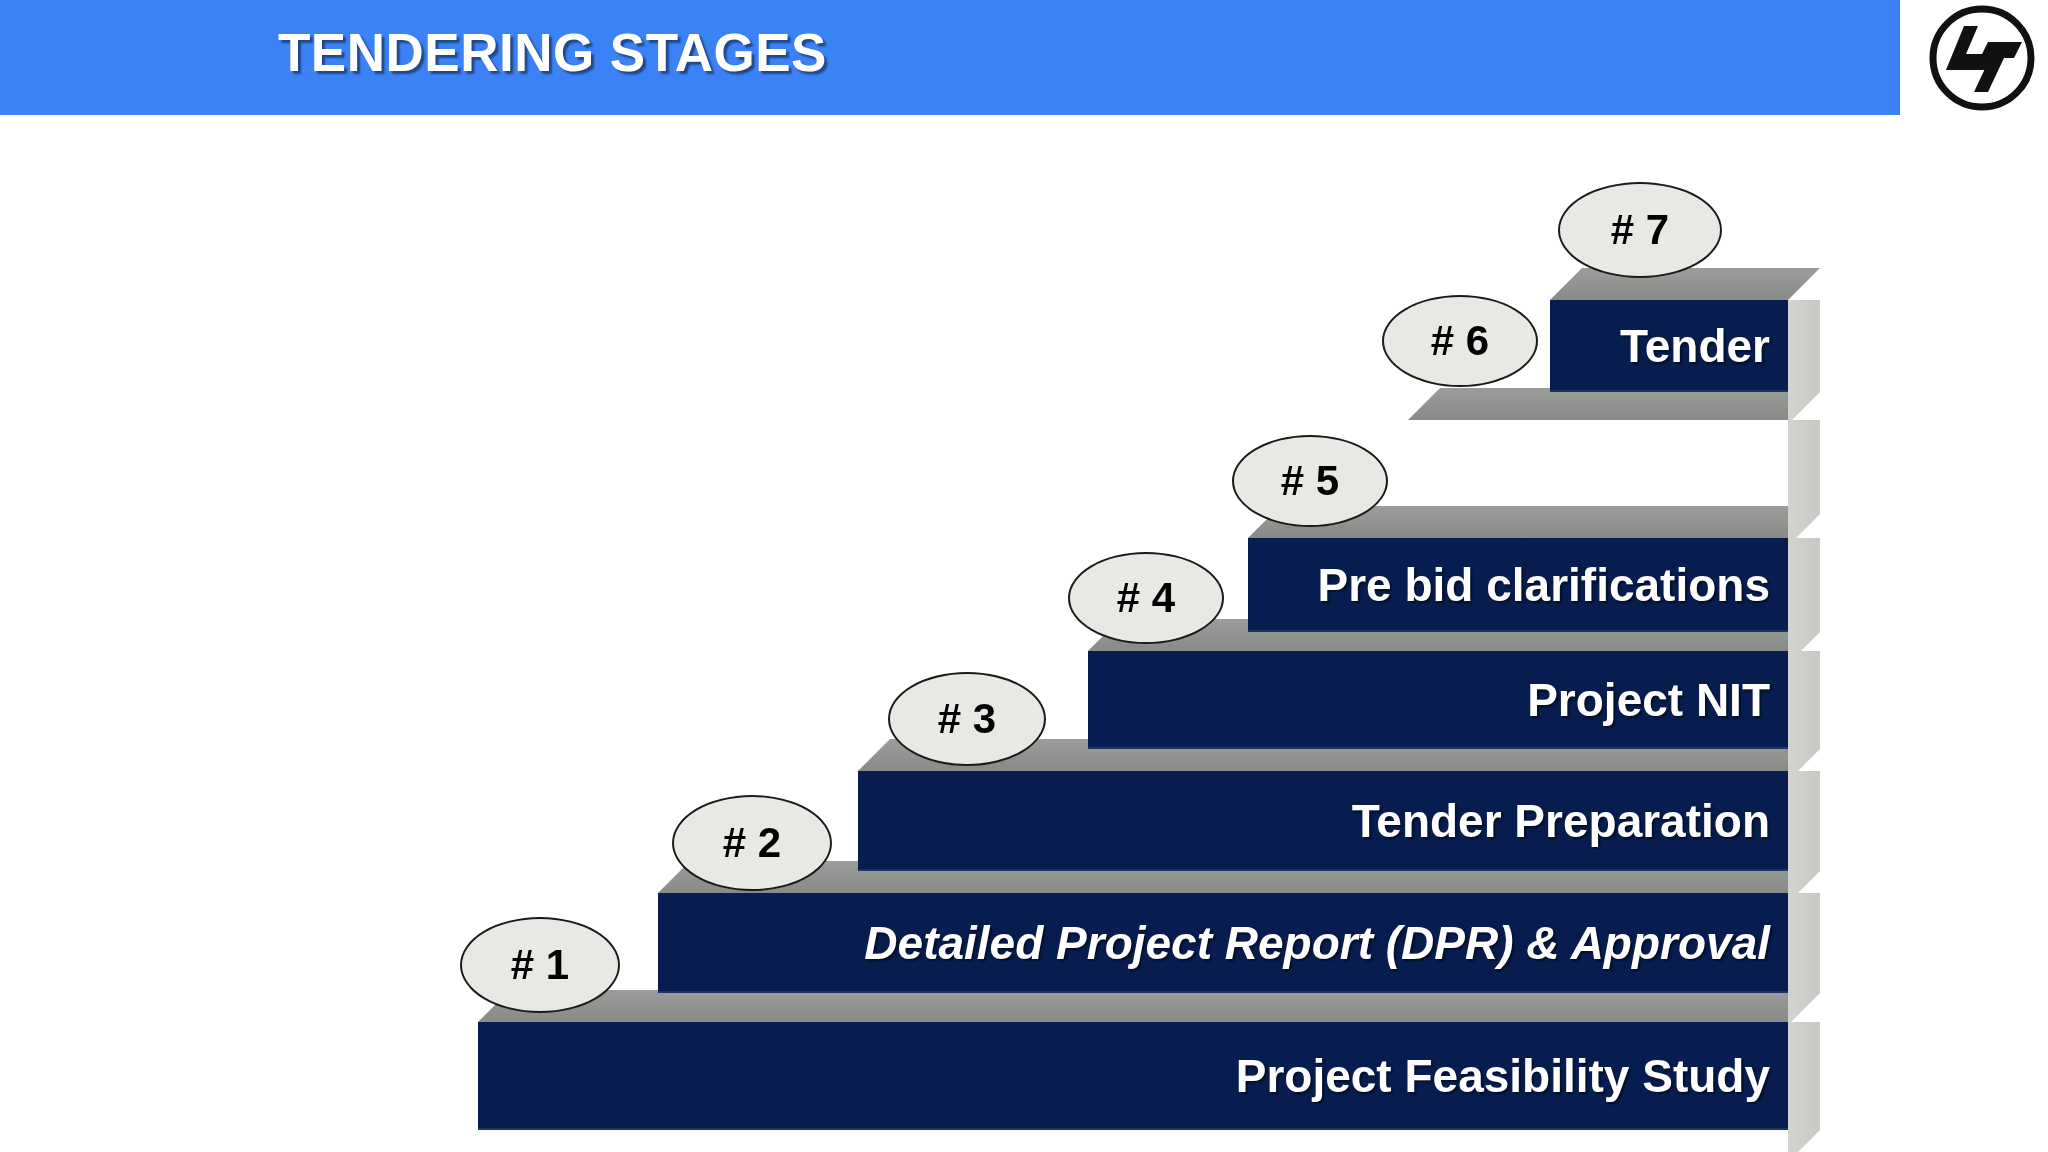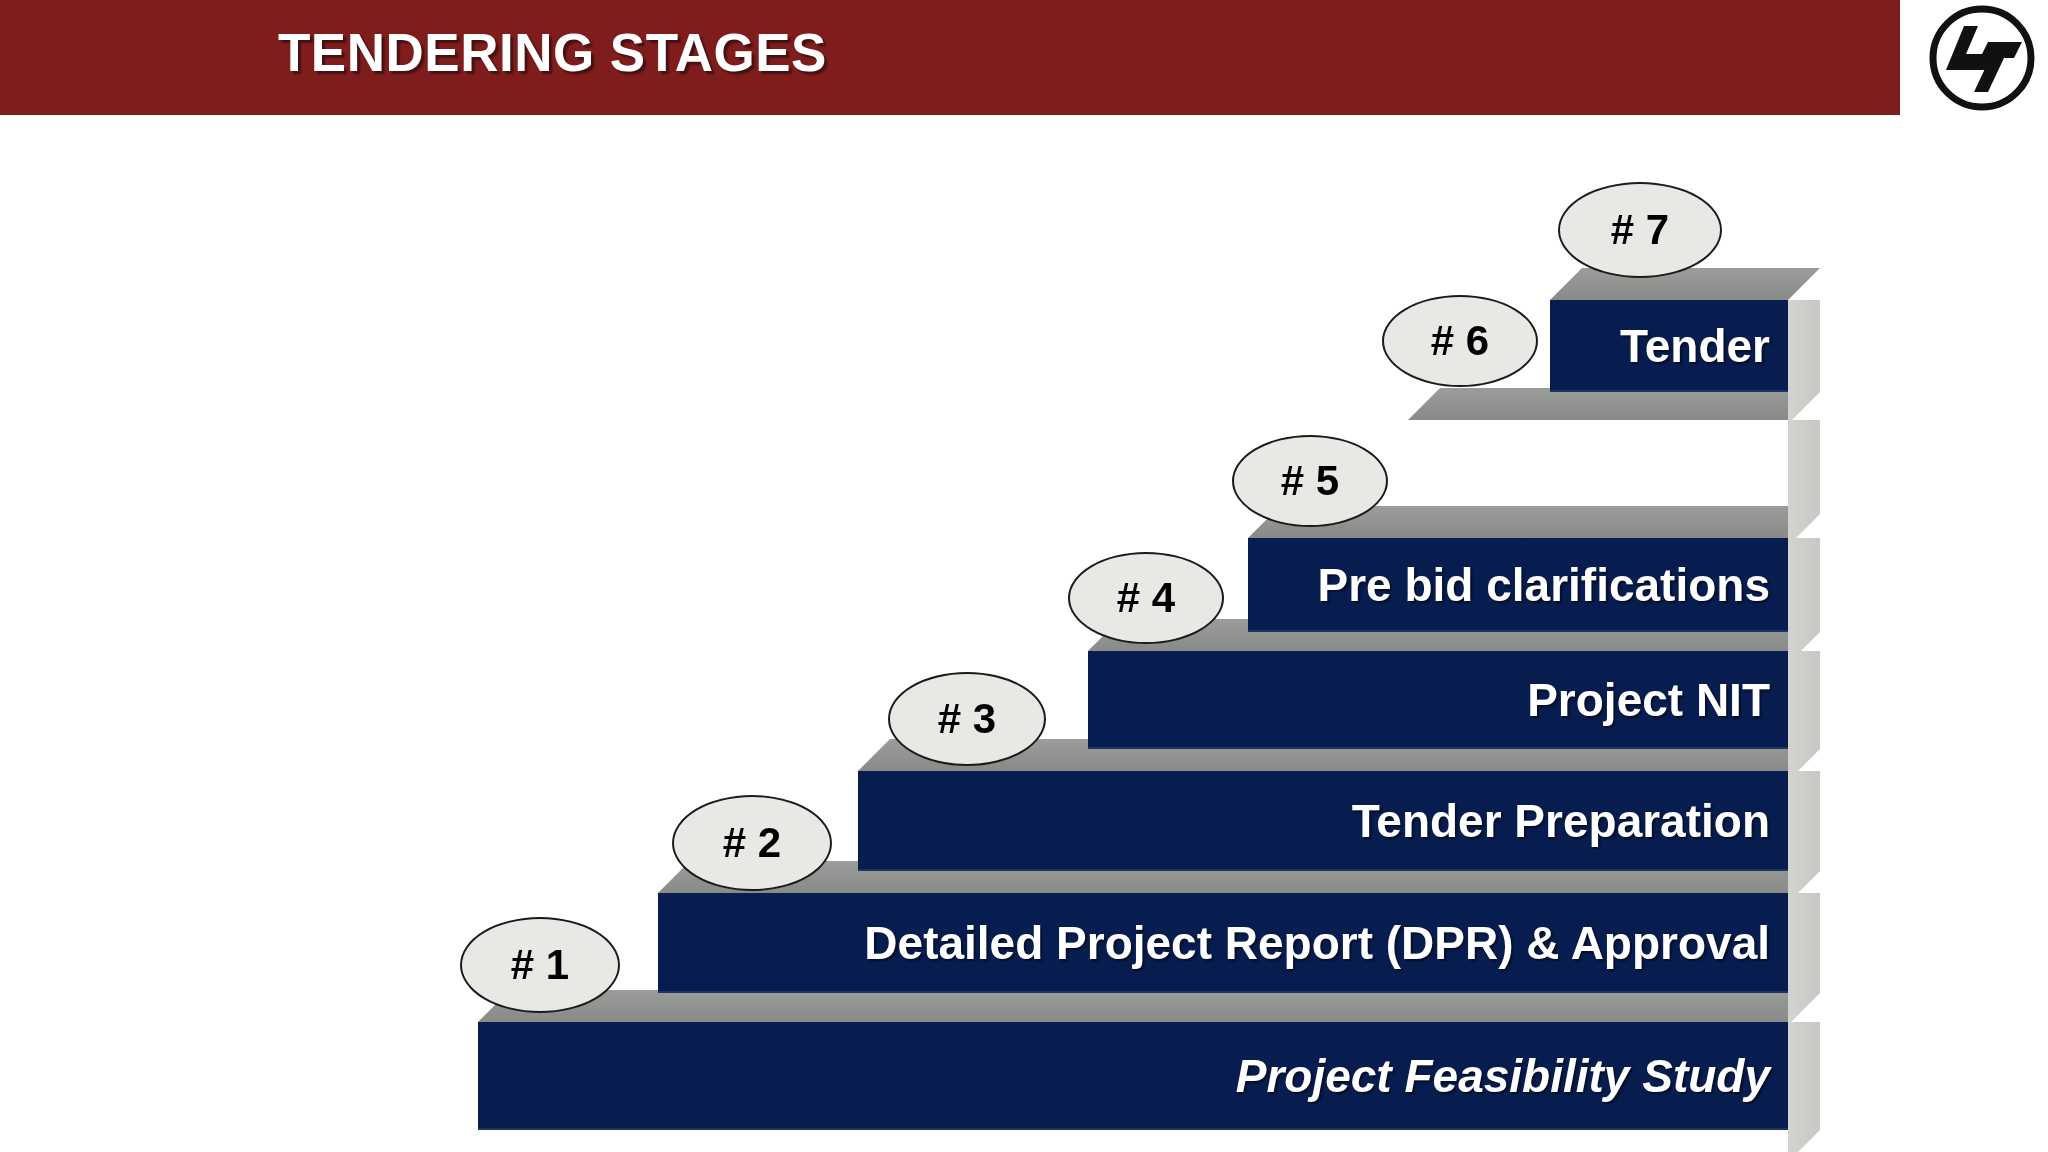--- a/index.html
+++ b/index.html
@@ -20,21 +20,21 @@
     overflow: hidden;
   }
 
   
   #header-bar {
     position: absolute;
     left: 0;
     top: 0;
     width: 1900px;
     height: 115px;
-    background: #7f1d1d;
+    background: #3b82f6;
   }
   #header-title {
     position: absolute;
     left: 278px;
     top: 22px;
     font-size: 53px;
     font-weight: bold;
     color: #ffffff;
     letter-spacing: 0.5px;
     text-shadow: 3px 3px 2px rgba(0,0,0,0.45);
@@ -127,31 +127,31 @@
     <svg width="120" height="112" viewBox="0 0 120 112">
       <circle cx="60" cy="56" r="49" fill="#ffffff" stroke="#111111" stroke-width="7"></circle>
 
       <path d="M42 24 L56 24 L44 52 L78 52 L70 68 L24 68 Z" fill="#111111"></path>
 
       <path d="M66 40 L100 40 L92 56 L82 56 L66 90 L52 90 L68 56 L58 56 Z" fill="#111111"></path>
     </svg>
   </div>
 
   <div id="stairs">
-      <div class="step" style="left: 478px; top: 990px; width: 1342px; height: 140px; font-style: italic;">
+      <div class="step" style="left: 478px; top: 990px; width: 1342px; height: 140px;">
         <div class="step-top" style="width: 1342px;"></div>
         <div class="step-side" style="left: 1310px; top: 32px; height: 140px;"></div>
         <div class="step-front" style="top: 32px; width: 1310px; height: 108px;">
           <div class="step-label" style="font-size: 46px;">Project Feasibility Study</div>
         </div>
       </div>
       <div class="step" style="left: 658px; top: 861px; width: 1162px; height: 132px;">
         <div class="step-top" style="width: 1162px;"></div>
         <div class="step-side" style="left: 1130px; top: 32px; height: 132px;"></div>
-        <div class="step-front" style="top: 32px; width: 1130px; height: 100px;">
+        <div class="step-front" style="top: 32px; width: 1130px; height: 100px; font-style: italic;">
           <div class="step-label" style="font-size: 46px;">Detailed Project Report (DPR) &amp; Approval</div>
         </div>
       </div>
       <div class="step" style="left: 858px; top: 739px; width: 908px; height: 132px;">
         <div class="step-top" style="width: 962px;"></div>
         <div class="step-side" style="left: 930px; top: 32px; height: 132px;"></div>
         <div class="step-front" style="top: 32px; width: 930px; height: 100px;">
           <div class="step-label" style="font-size: 46px;">Tender Preparation</div>
         </div>
       </div>

